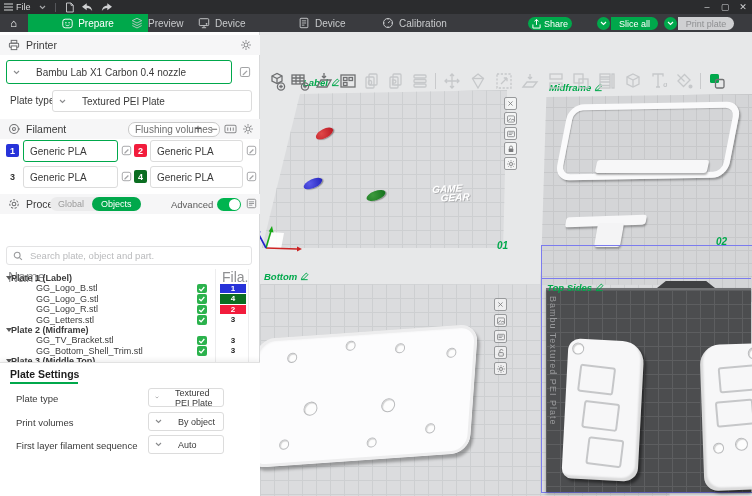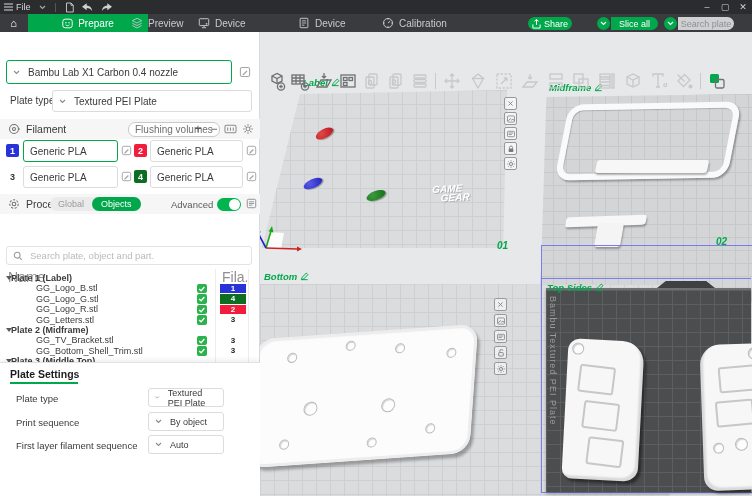--- a/index.html
+++ b/index.html
@@ -21,21 +21,21 @@
   .tab.active{background:#00a84b;color:#fff;justify-content:center;}
   .home{position:absolute;left:0;top:0;width:27px;height:18px;display:flex;align-items:center;justify-content:center;color:#fff;font-size:11px;}
   .pillbtn{position:absolute;top:3px;height:13px;border-radius:7px;background:#00a84b;color:#fff;font-size:9px;display:flex;align-items:center;justify-content:center;gap:3px;}
   .chev-circle{position:absolute;top:3px;width:13px;height:13px;border-radius:50%;background:#00a84b;display:flex;align-items:center;justify-content:center;}
   .pill-gray{background:#cfd0d2;color:#8e8f91;}
 
   
   .sidebar{position:absolute;left:0;top:32px;width:260px;height:464px;background:#fff;border-right:1px solid #d9dadb;box-sizing:border-box;}
   .sec-head{position:absolute;left:0;width:260px;height:20px;background:#f6f6f7;display:flex;align-items:center;font-size:10.5px;color:#3a3a3a;}
   .sec-title{margin-left:8px;display:flex;align-items:center;gap:6px;}
-  .selbox{position:absolute;box-sizing:border-box;background:#fff;border:1px solid #dcdcdc;border-radius:3px;display:flex;align-items:center;gap:8px;padding:0 6px;font-size:10px;color:#3a3a3a;}
+  .selbox{position:absolute;box-sizing:border-box;background:#fff;border:1px solid #dcdcdc;border-radius:3px;display:flex;align-items:center;gap:16px;padding:0 6px;font-size:10px;color:#3a3a3a;}
   .selbox.green{border-color:#00a84b;}
   .lbl{position:absolute;font-size:10px;color:#3a3a3a;}
   .badge{position:absolute;width:13px;height:13px;border-radius:2px;color:#fff;font-size:9px;font-weight:bold;display:flex;align-items:center;justify-content:center;}
   .editbtn{position:absolute;width:12px;height:12px;color:#a3a4a6;}
   .flushpill{position:absolute;height:13px;border:1px solid #c9c9c9;border-radius:7px;font-size:10px;color:#6f6f6f;display:flex;align-items:center;padding:0 6px;background:#fff;}
   .pm{position:absolute;font-size:12px;color:#5a5a5a;width:12px;text-align:center;line-height:12px;}
   .seg{position:absolute;height:14px;border-radius:8px;background:#ebebec;display:flex;font-size:9px;align-items:center;}
   .seg .g{color:#9a9a9a;padding:0 8px;}
   .seg .o{background:#00a84b;color:#fff;border-radius:8px;height:14px;display:flex;align-items:center;padding:0 9px;}
   .toggle{position:absolute;width:24px;height:13px;border-radius:7px;background:#00b44f;}
@@ -176,26 +176,42 @@
     </div>
     <div class="pillbtn" style="left:611px;width:47px;border-top-left-radius:0;border-bottom-left-radius:0;">
       <span>Slice all</span>
     </div>
     <div class="chev-circle" style="left:664px;">
       <svg width="7" height="5" viewBox="0 0 7 5">
           <path d="M1 1l2.5 2.5L6 1" stroke="#fff" fill="none" stroke-width="1.2"></path>
         </svg>
     </div>
     <div class="pillbtn pill-gray" style="left:678px;width:56px;border-top-left-radius:0;border-bottom-left-radius:0;">
-      <span>Search plate</span>
+      <span>Print plate</span>
     </div>
   </div>
 
   <div class="sidebar">
 
+    <div class="sec-head" style="top:3px;">
+      <span class="sec-title">
+        <svg width="12" height="12" viewBox="0 0 13 13">
+            <rect x="3.5" y="1.5" width="6" height="3" fill="none" stroke="#6f7072" stroke-width="1.1"></rect>
+            <rect x="1.5" y="4.5" width="10" height="4.5" rx="1" fill="none" stroke="#6f7072" stroke-width="1.1"></rect>
+            <rect x="3.5" y="7.5" width="6" height="4" fill="#fff" stroke="#6f7072" stroke-width="1.1"></rect>
+          </svg>
+        <span>Printer</span>
+      </span>
+      <span class="abs" style="left:240px;top:4px;">
+        <svg width="12" height="12" viewBox="0 0 13 13">
+            <circle cx="6.5" cy="6.5" r="2.1" fill="none" stroke="#8a8b8d" stroke-width="1.1"></circle>
+            <path d="M6.5 1.2v1.8M6.5 10v1.8M1.2 6.5H3M10 6.5h1.8M2.8 2.8l1.3 1.3M10.2 10.2L8.9 8.9M2.8 10.2l1.3-1.3M10.2 2.8L8.9 4.1" stroke="#8a8b8d" stroke-width="1.1"></path>
+          </svg>
+      </span>
+    </div>
 
     <div class="selbox green" style="left:6px;top:28px;width:226px;height:24px;">
       <svg width="7" height="5" viewBox="0 0 7 5">
           <path d="M1 1l2.5 2.5L6 1" stroke="#8a8b8d" fill="none" stroke-width="1.1"></path>
         </svg>
       <span>Bambu Lab X1 Carbon 0.4 nozzle</span>
     </div>
     <span class="editbtn" style="left:239px;top:34px;">
       <svg width="12" height="12" viewBox="0 0 13 13">
           <rect x="1.5" y="1.5" width="10" height="10" rx="2" fill="none" stroke="#a3a4a6" stroke-width="1.1"></rect>
@@ -390,21 +406,21 @@
       <div class="panel-underline"></div>
 
       <div class="psrow-label" style="top:30px;">Plate type</div>
       <div class="selbox ps-sel" style="top:25px;font-size:9px;">
         <svg width="7" height="5" viewBox="0 0 7 5">
             <path d="M1 1l2.5 2.5L6 1" stroke="#8a8b8d" fill="none" stroke-width="1.1"></path>
           </svg>
         <span>Textured PEI Plate</span>
       </div>
 
-      <div class="psrow-label" style="top:54px;">Print sequence</div>
+      <div class="psrow-label" style="top:54px;">Print volumes</div>
       <div class="selbox ps-sel" style="top:49px;font-size:9px;">
         <svg width="7" height="5" viewBox="0 0 7 5">
             <path d="M1 1l2.5 2.5L6 1" stroke="#8a8b8d" fill="none" stroke-width="1.1"></path>
           </svg>
         <span>By object</span>
       </div>
 
       <div class="psrow-label" style="top:77px;">First layer filament sequence</div>
       <div class="selbox ps-sel" style="top:72px;font-size:9px;">
         <svg width="7" height="5" viewBox="0 0 7 5">

